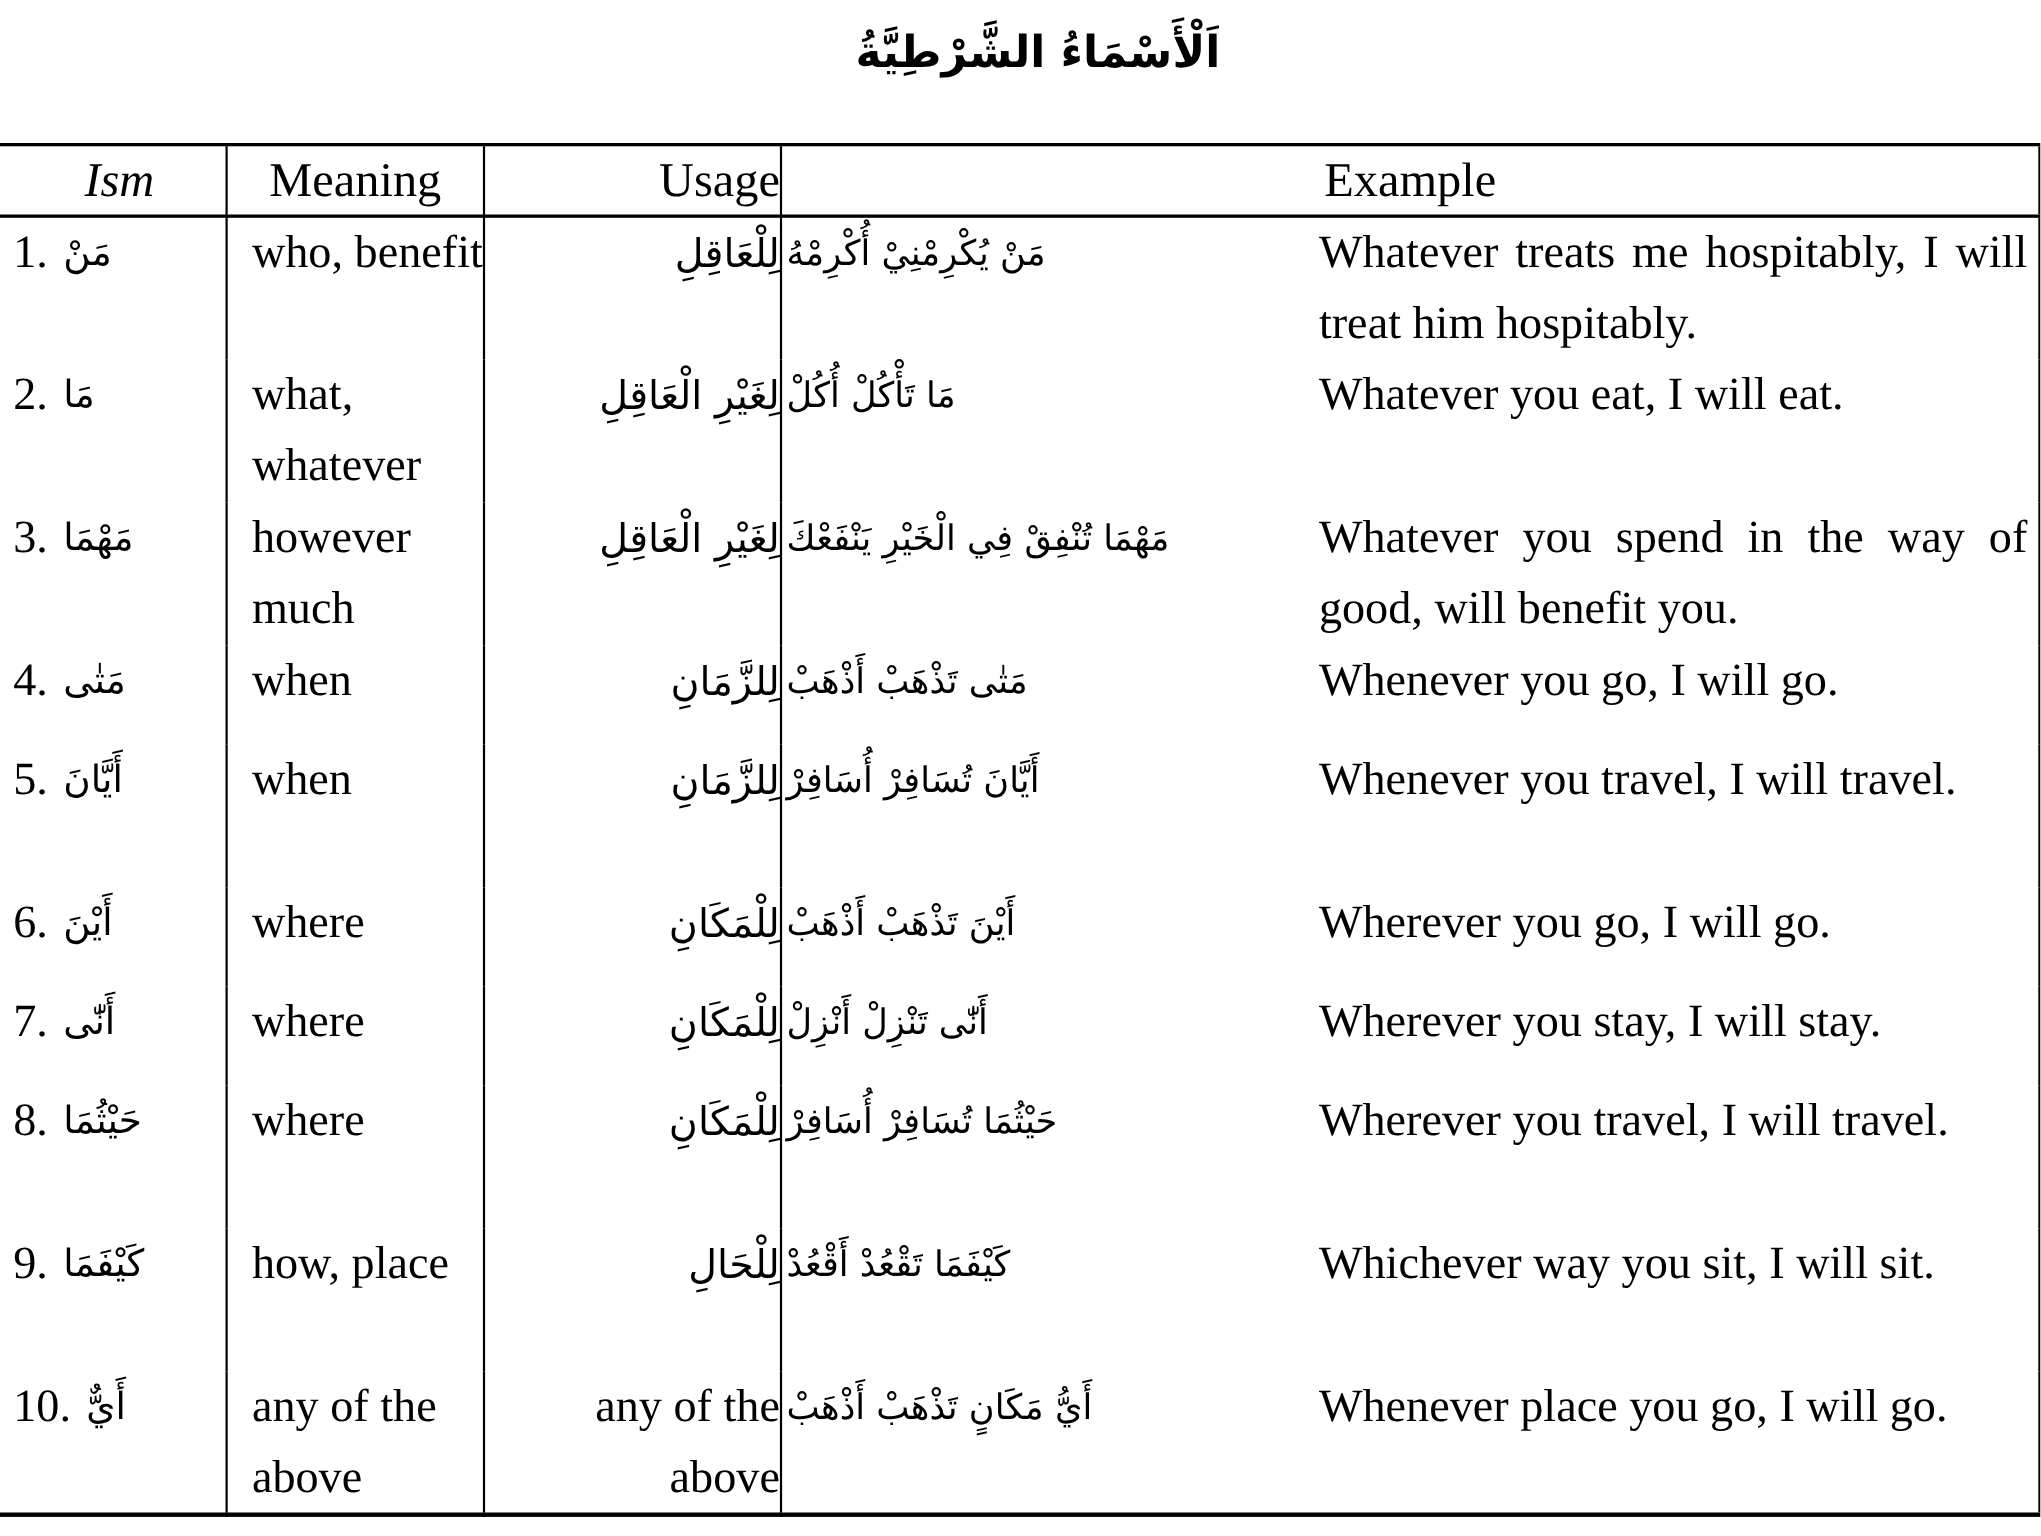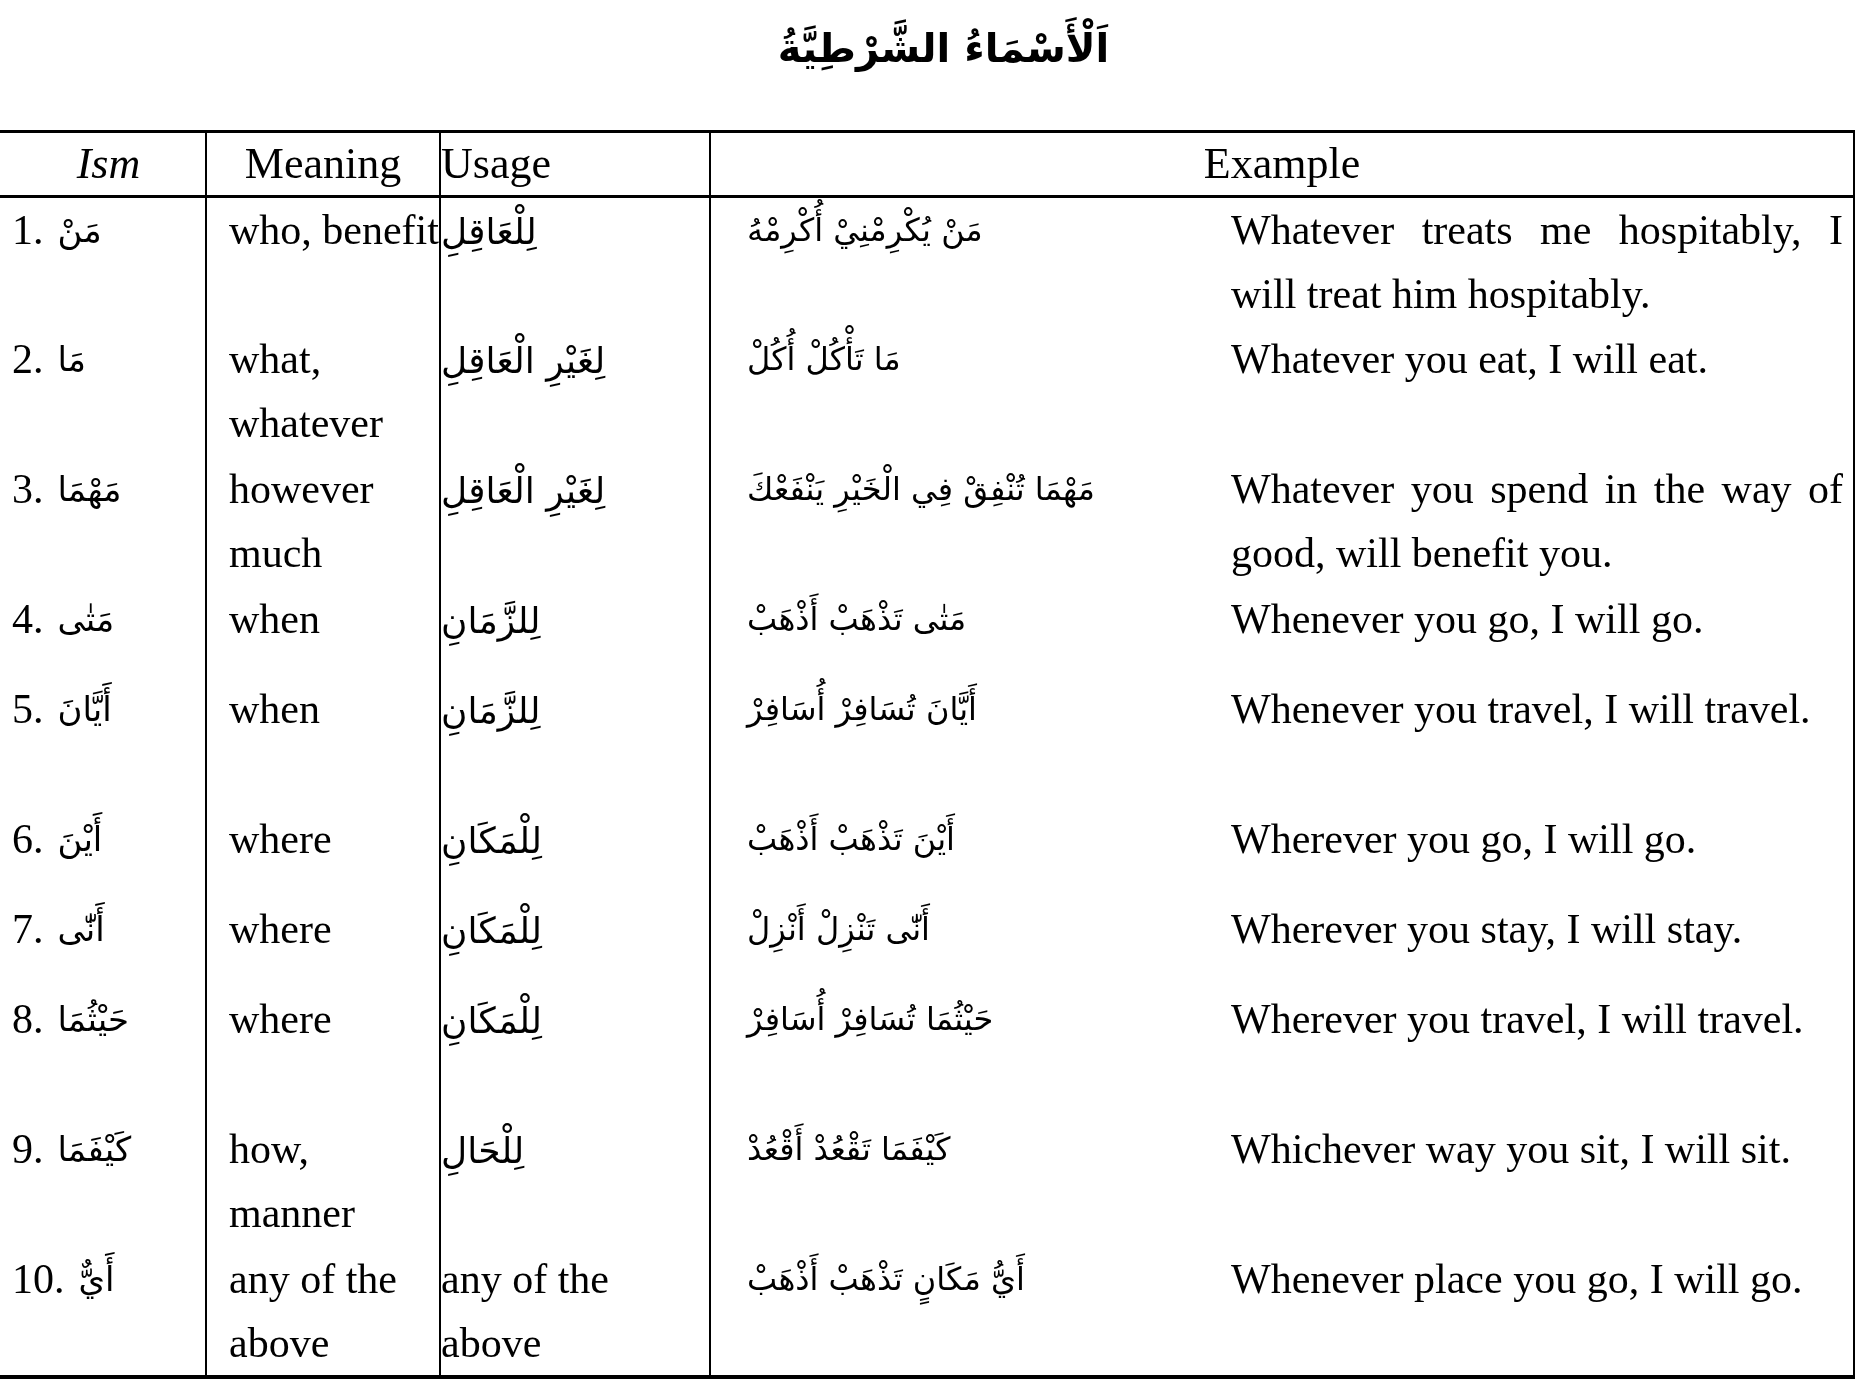--- a/index.html
+++ b/index.html
@@ -14,28 +14,28 @@
               padding:0; vertical-align:top; }
   table.tbl th:first-child, table.tbl td:first-child { border-left:none; }
   table.tbl th:last-child, table.tbl td:last-child { border-right:2px solid #000; }
   table.tbl thead tr { border-top:3px solid #000; border-bottom:3px solid #000; }
   table.tbl tbody tr:last-child { border-bottom:4px solid #000; }
   th { font-weight:normal; font-size:44px; height:62px; line-height:62px; text-align:center; }
   th.ism { font-style:italic; }
   td { font-size:42px; line-height:64px; }
   .c1 { width:193px; padding-left:12px !important;margin-top:47px; }
   .c2 { width:232px; padding-left:22px !important; }
-  .c3 { width:268px; text-align:left; }
+  .c3 { width:268px; text-align:right; }
   .c4 { width:auto; }
   .ism-cell { display:flex; align-items:flex-start; gap:14px; white-space:nowrap; }
   .ar { font-family:"DejaVu Sans",sans-serif; direction:rtl; unicode-bidi:isolate; font-size:34px; }
   .usage-ar { font-family:"DejaVu Sans",sans-serif; direction:rtl; font-size:36px; display:inline-block; }
   .usage-en { font-size:42px; line-height:60px; }
   .ex-wrap { display:flex; }
-  .ex-ar { width:478px; padding-left:36px; font-family:"DejaVu Sans",sans-serif; font-size:32px;
+  .ex-ar { width:478px; padding-left:4px; font-family:"DejaVu Sans",sans-serif; font-size:32px;
            direction:rtl; text-align:left; }
   .ex-ar span { display:inline-block; direction:rtl; }
   .ex-en { flex:1; padding-left:6px; padding-right:10px; text-align:justify; text-align-last:left; }
 </style>
 </head>
 <body>
 
 <div class="title">اَلْأَسْمَاءُ الشَّرْطِيَّةُ</div>
 
 <table class="tbl">
@@ -200,21 +200,21 @@
     </td>
   </tr>
 
   <tr style="height: 130px;">
     <td class="c1">
       <div class="ism-cell">
         <span>9.</span>
         <span class="ar">كَيْفَمَا</span>
       </div>
     </td>
-    <td class="c2">how, manner</td>
+    <td class="c2">how, place</td>
     <td class="c3">
       <span class="usage-ar">لِلْحَالِ</span>
     </td>
     <td class="c4">
       <div class="ex-wrap">
         <div class="ex-ar"><span>كَيْفَمَا تَقْعُدْ أَقْعُدْ</span></div>
         <div class="ex-en">Whichever way you sit, I will sit.</div>
       </div>
     </td>
   </tr>

